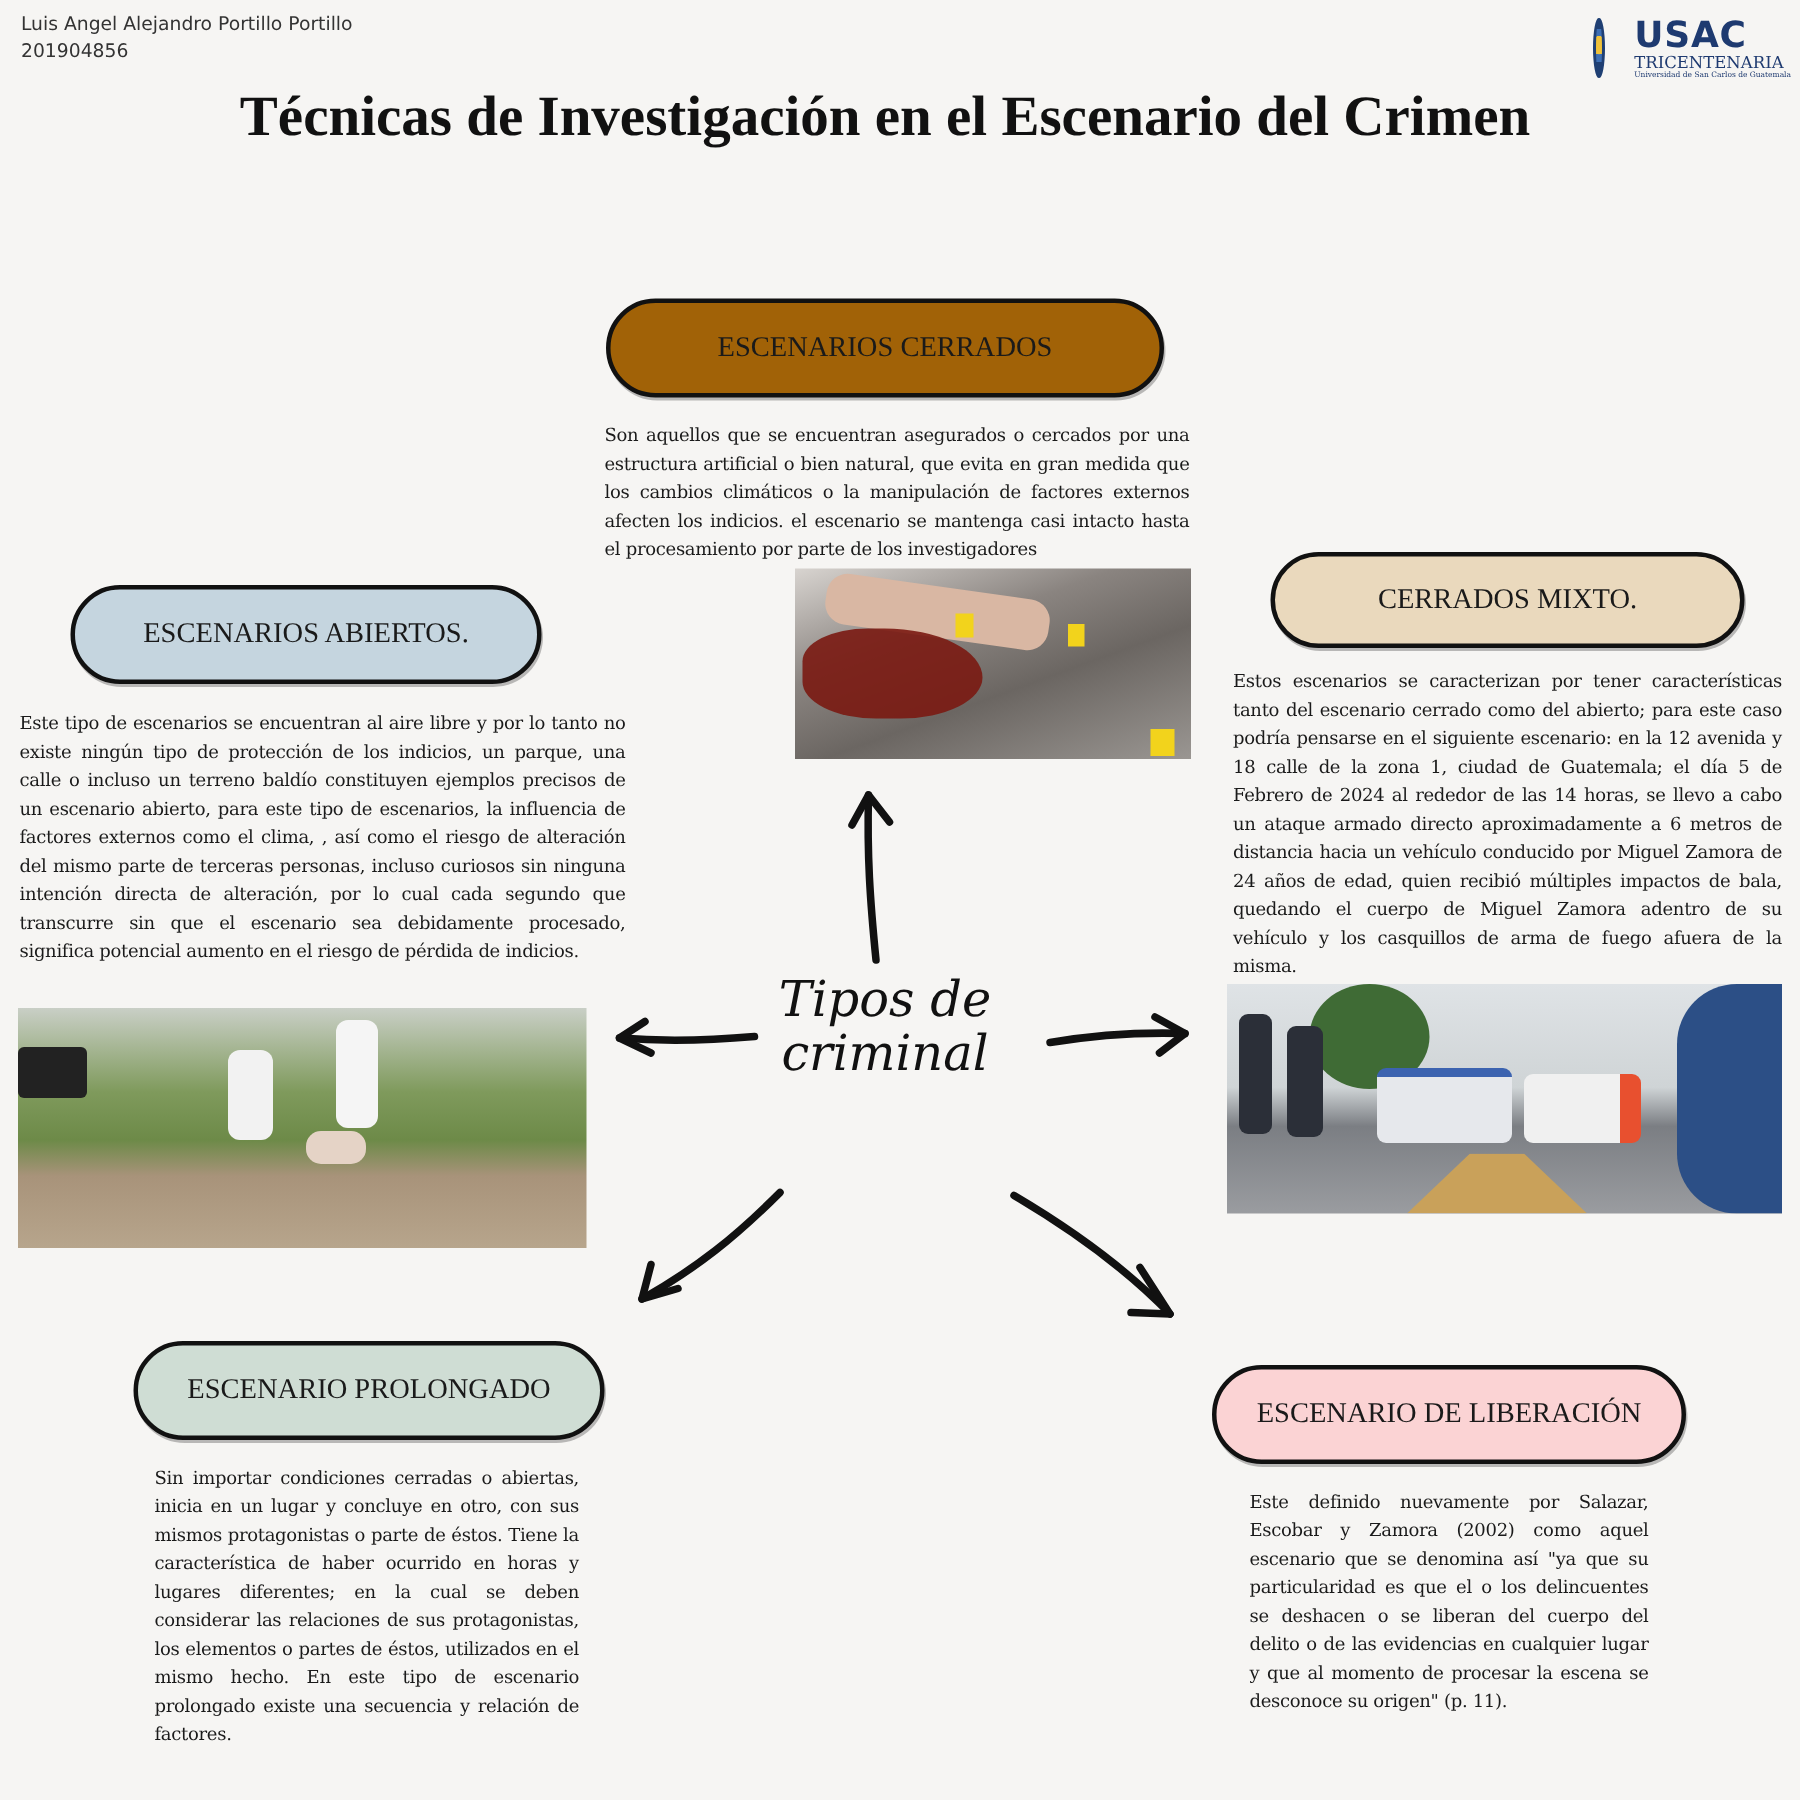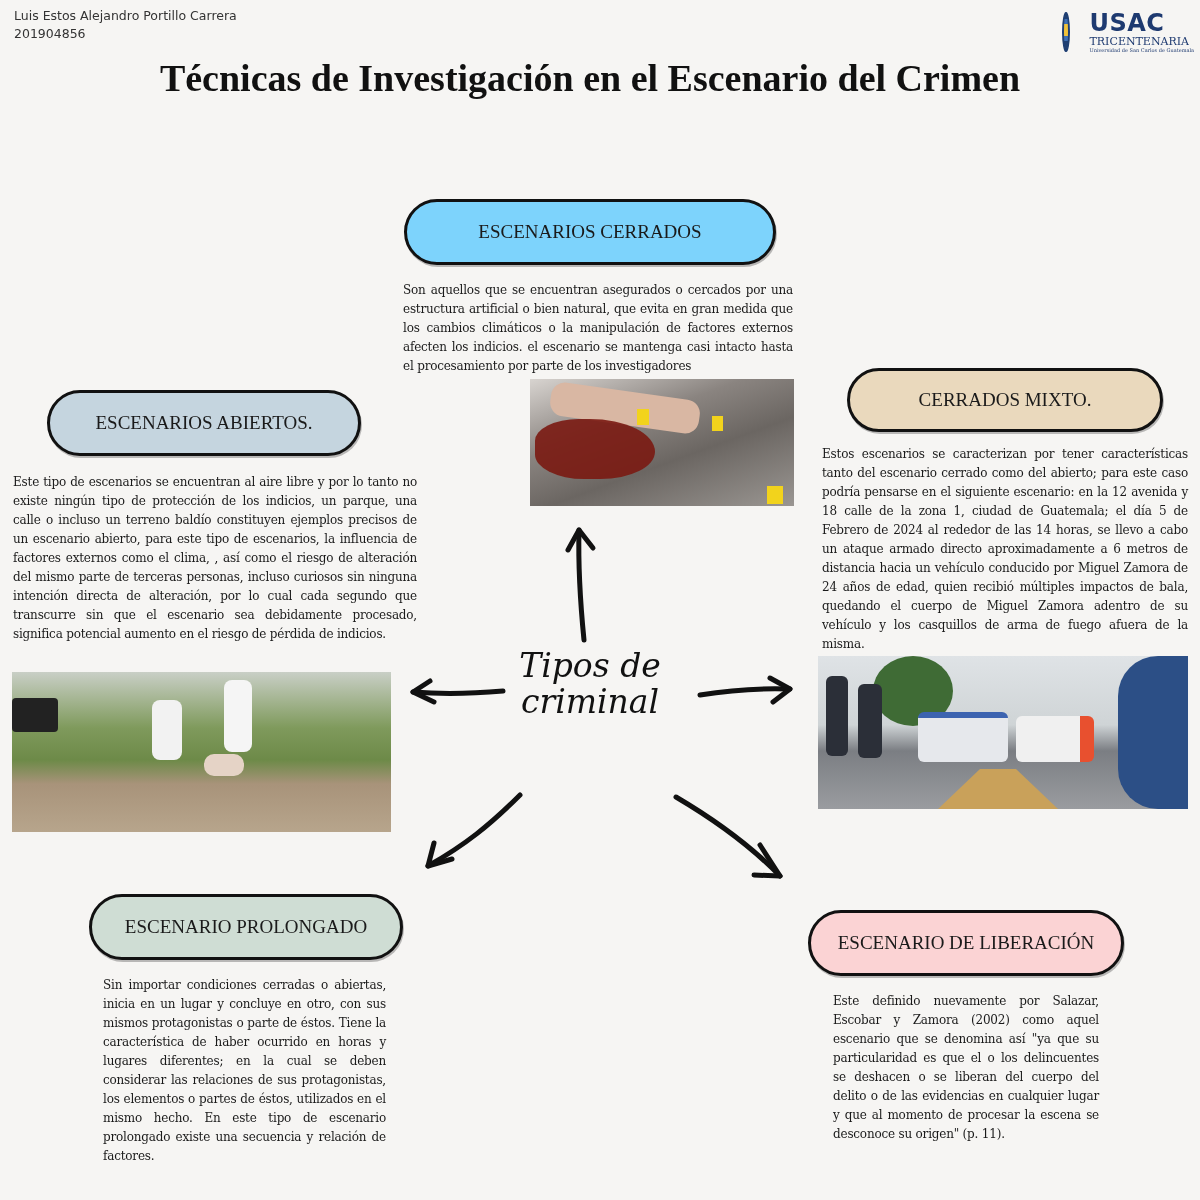--- a/index.html
+++ b/index.html
@@ -24,21 +24,21 @@
   .photo { position: absolute; overflow: hidden; }
 
   .center { position: absolute; left: 495px; top: 648px; width: 190px; text-align: center; font-family: "DejaVu Serif", serif; font-style: italic; font-size: 33px; line-height: 36px; color: #111; }
 
   svg.arrows { position: absolute; left: 0; top: 0; }
 </style>
 </head>
 <body>
 
 <div class="author">
-  <div>Luis Estos Alejandro Portillo Carrera</div>
+  <div>Luis Angel Alejandro Portillo Portillo</div>
   <div>201904856</div>
 </div>
 
 <div class="logo">
   <div class="seal"></div>
   <div class="txt">
     <span class="usac">USAC</span>
     <span class="tri">TRICENTENARIA</span>
     <span class="uni">Universidad de San Carlos de Guatemala</span>
   </div>
@@ -69,21 +69,21 @@
       <path d="M760 845 L780 876 L754 875"></path>
     </g>
   </g>
 </svg>
 
 <div class="center">
   <div>Tipos de</div>
   <div>criminal</div>
 </div>
 
-<div class="pill" style="left:404px; top:199px; width:372px; height:66px; background:#7dd3fc;">
+<div class="pill" style="left:404px; top:199px; width:372px; height:66px; background:#a16207;">
   <span>ESCENARIOS CERRADOS</span>
 </div>
 <div class="desc" style="left:403px; top:281px; width:390px;">Son aquellos que se encuentran asegurados o cercados por una estructura artificial o bien natural, que evita en gran medida que los cambios climáticos o la manipulación de factores externos afecten los indicios. el escenario se mantenga casi intacto hasta el procesamiento por parte de los investigadores</div>
 <div class="photo" style="left:530px; top:379px; width:264px; height:127px; background: linear-gradient(160deg, #d8d4d0 0%, #8a8480 35%, #6b6662 60%, #9a9692 100%);">
   <div style="position:absolute; left:20px; top:12px; width:150px; height:34px; background:#d9b7a3; border-radius:14px; transform:rotate(8deg);"></div>
   <div style="position:absolute; left:5px; top:40px; width:120px; height:60px; background:#7a1a12; border-radius:40% 60% 50% 45%; opacity:0.9;"></div>
   <div style="position:absolute; left:107px; top:30px; width:12px; height:16px; background:#f2d31c;"></div>
   <div style="position:absolute; left:182px; top:37px; width:11px; height:15px; background:#f2d31c;"></div>
   <div style="position:absolute; left:237px; top:107px; width:16px; height:18px; background:#f2d31c;"></div>
 </div>

